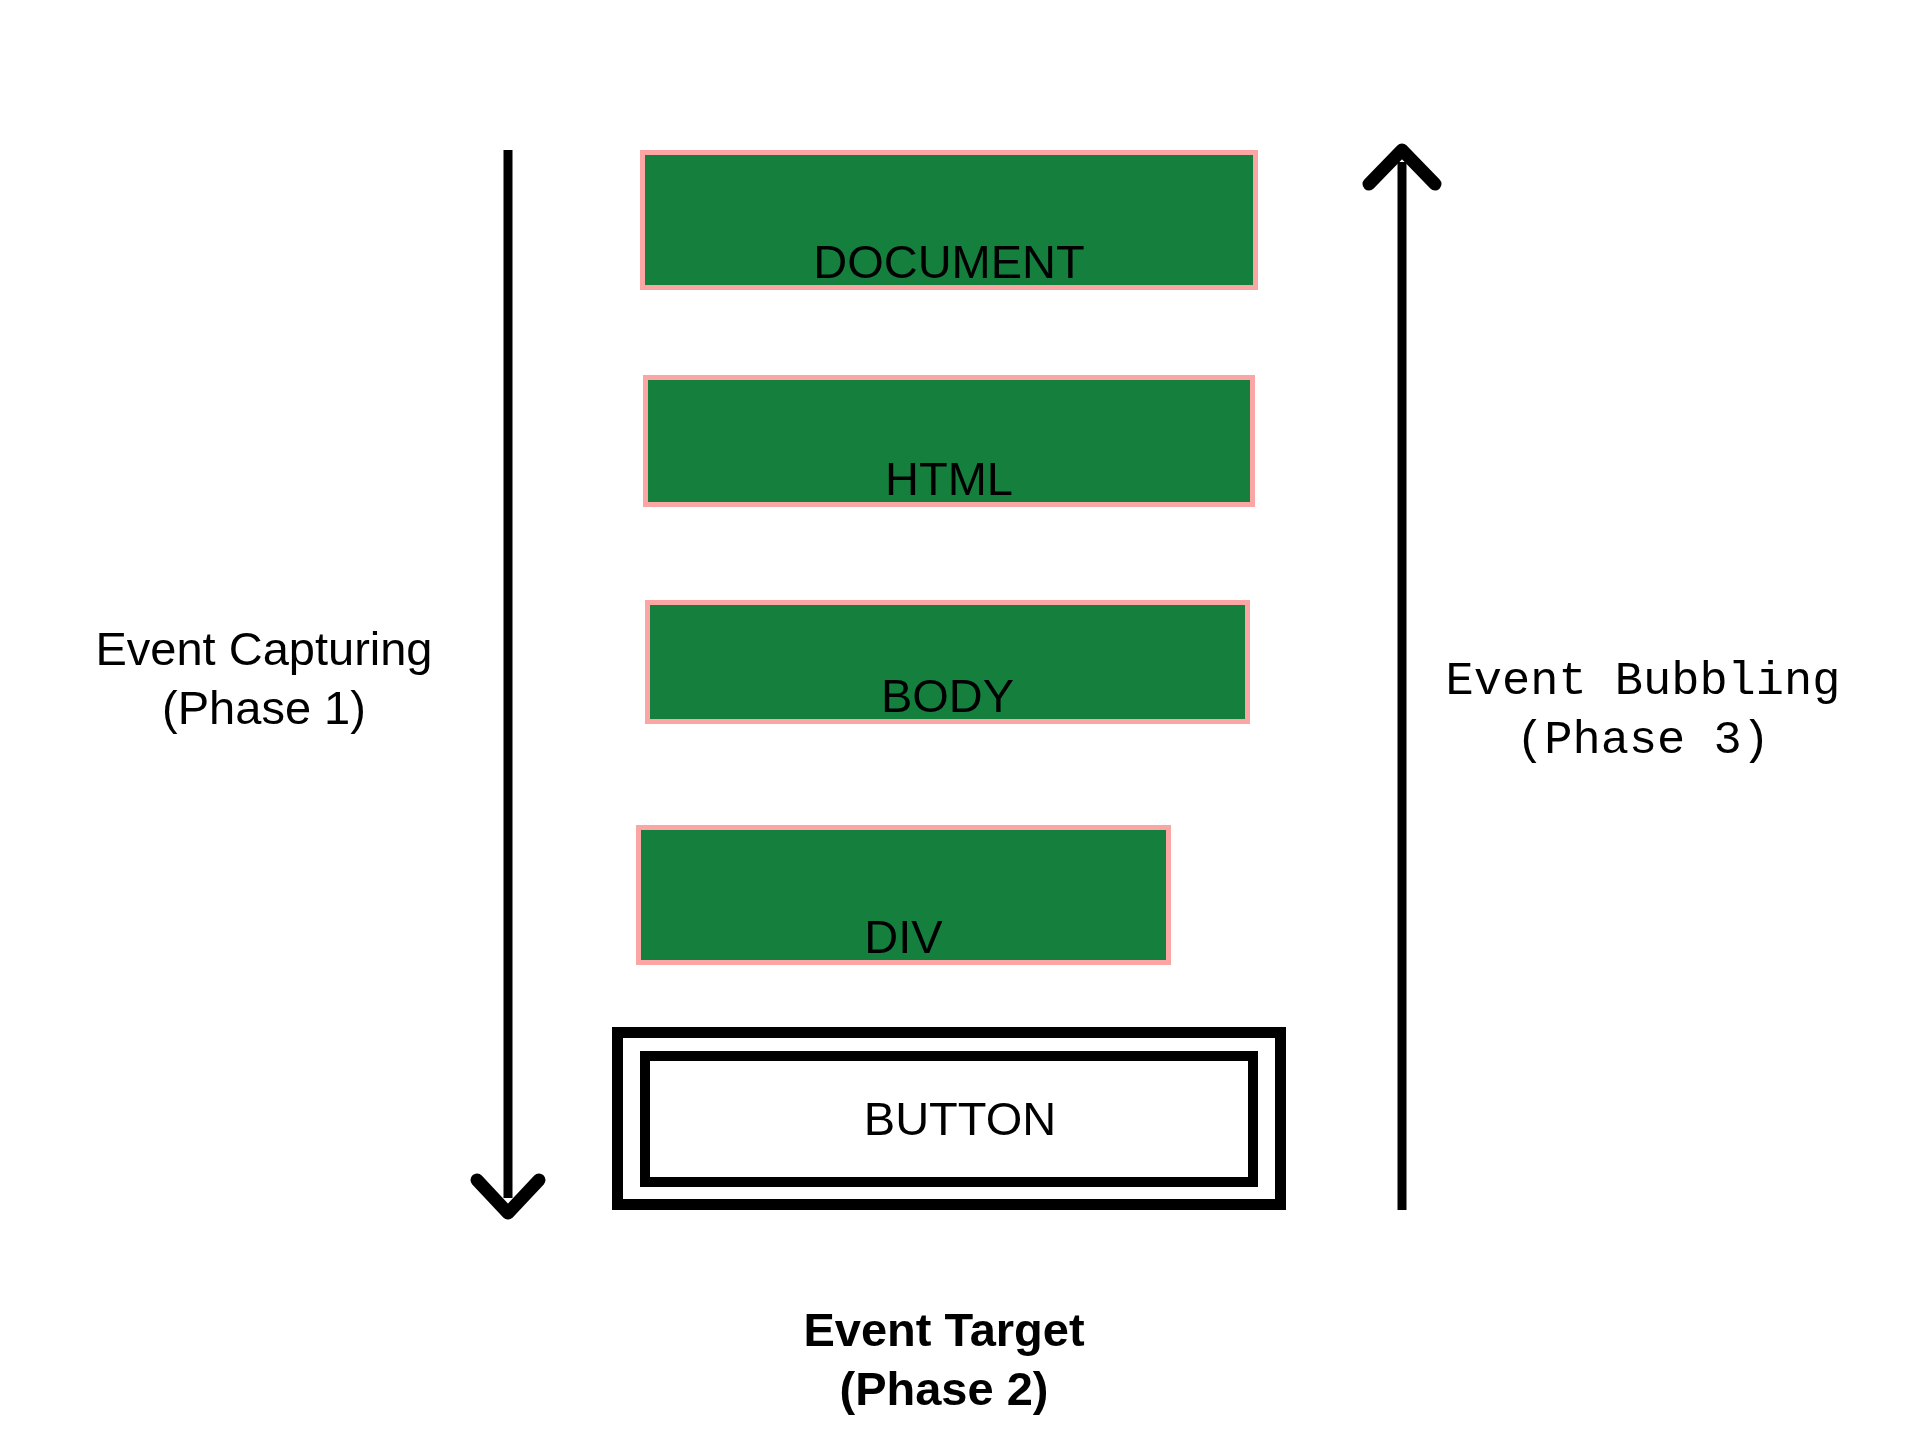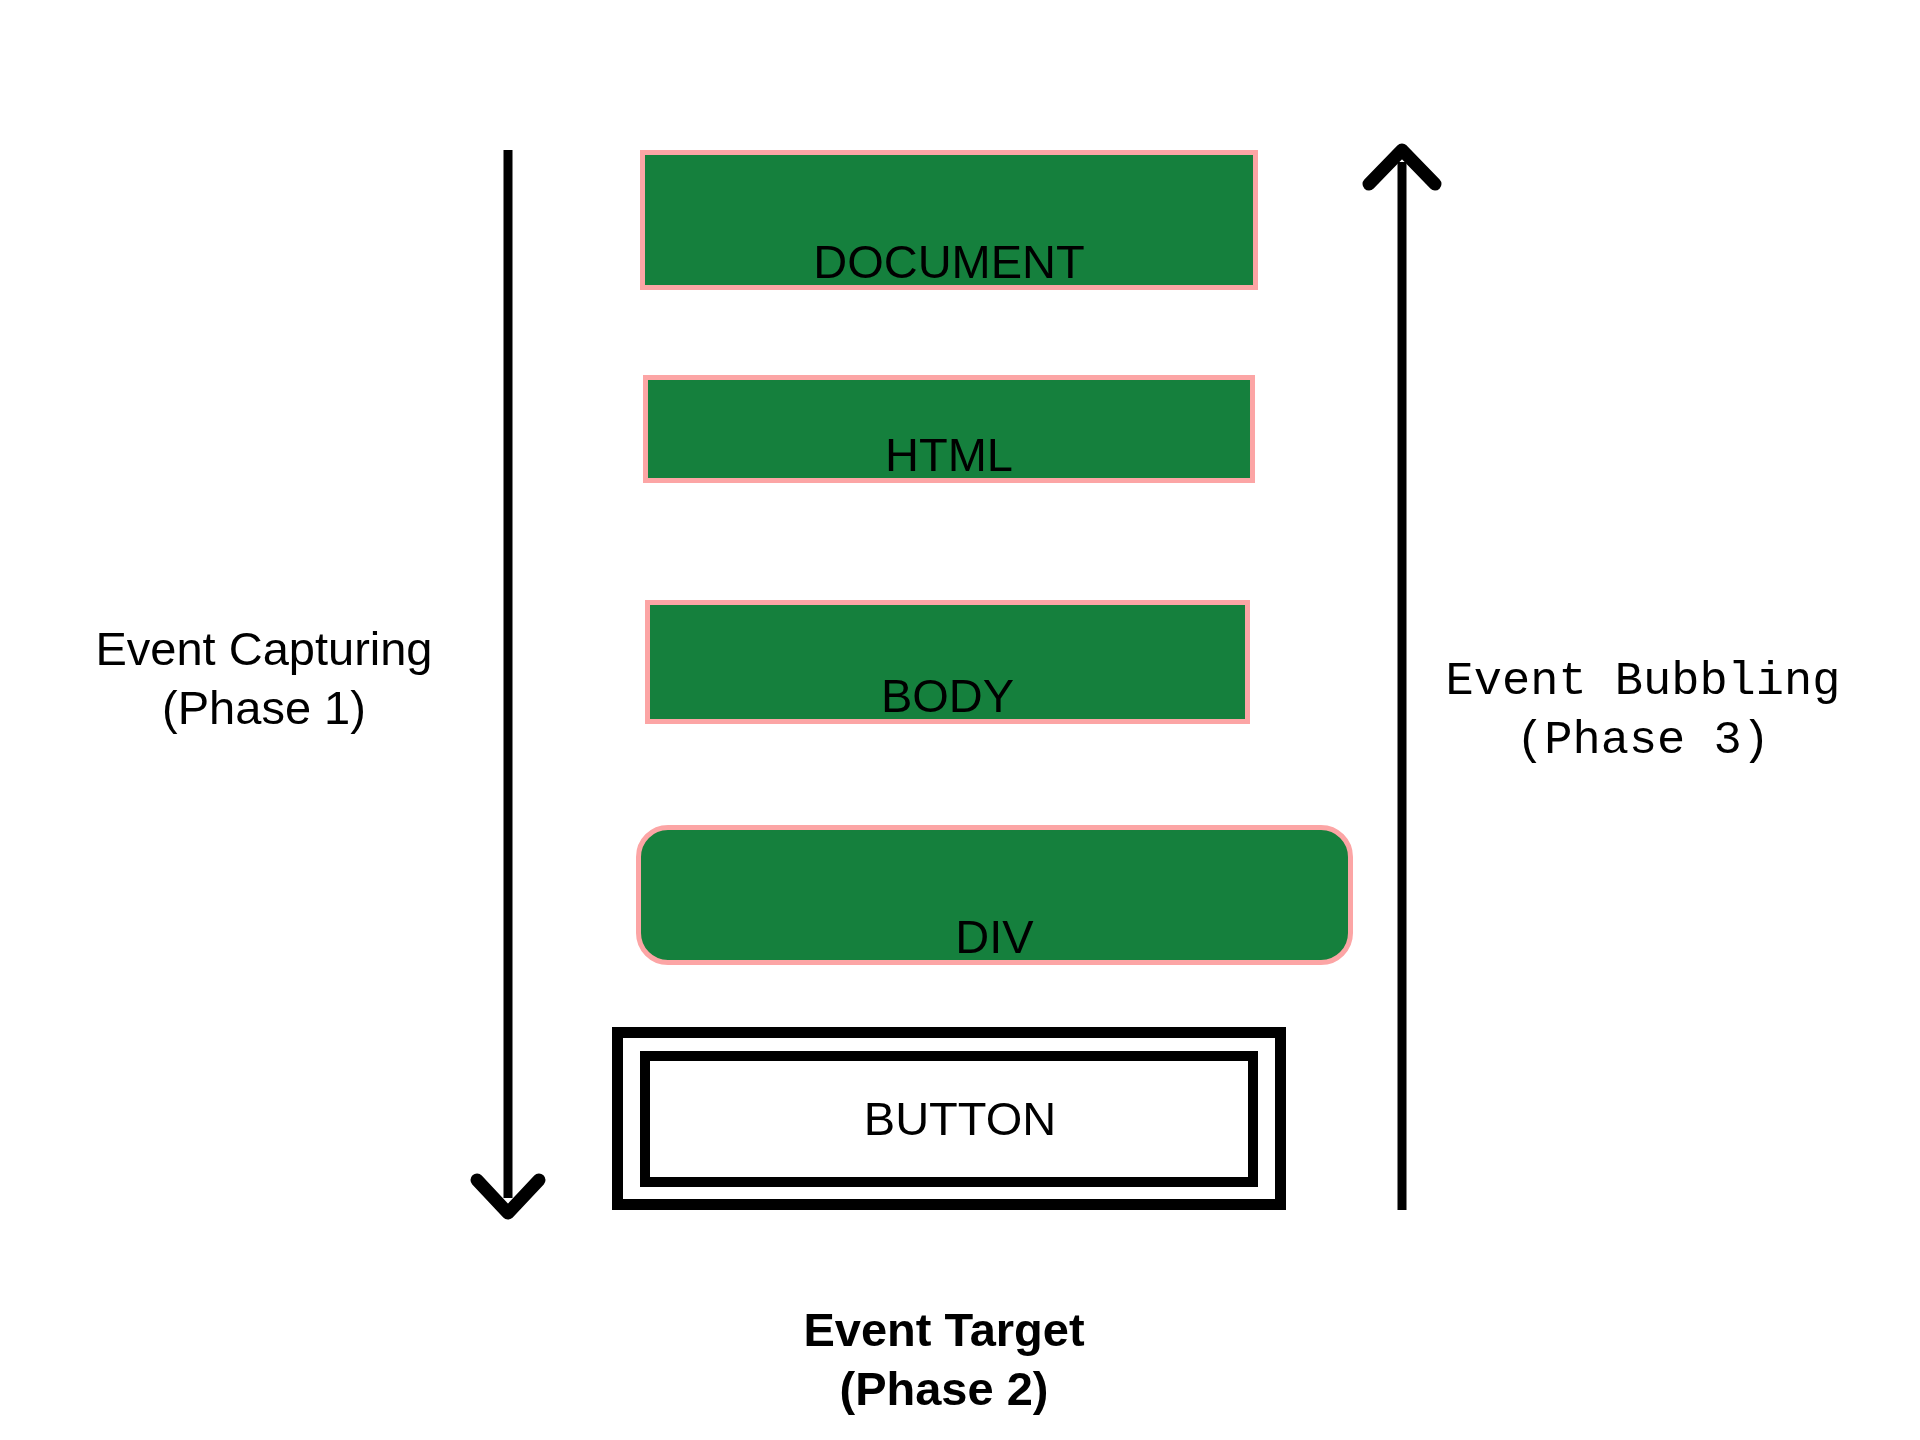--- a/index.html
+++ b/index.html
@@ -26,23 +26,23 @@
     border: 5px solid #fca5a5;
     background: #15803d;
     display: flex;
     align-items: flex-end;
     justify-content: center;
     font-size: 47px;
     line-height: 1;
     color: #000000;
   }
   .box-document { left: 640px; top: 150px; width: 618px; height: 140px; }
-  .box-html     { left: 643px; top: 375px; width: 612px; height: 108px; }
+  .box-html     { left: 643px; top: 375px; width: 612px; height: 132px; }
   .box-body     { left: 645px; top: 600px; width: 605px; height: 124px; }
-  .box-div      { left: 636px; top: 825px; width: 717px; height: 140px; border-radius: 32px; }
+  .box-div      { left: 636px; top: 825px; width: 535px; height: 140px; }
   
   .box-button-outer {
     position: absolute;
     left: 612px; top: 1027px; width: 674px; height: 183px;
     box-sizing: border-box;
     border: 11px solid #000000;
     background: #ffffff;
     display: flex;
     align-items: center;
     justify-content: center;

